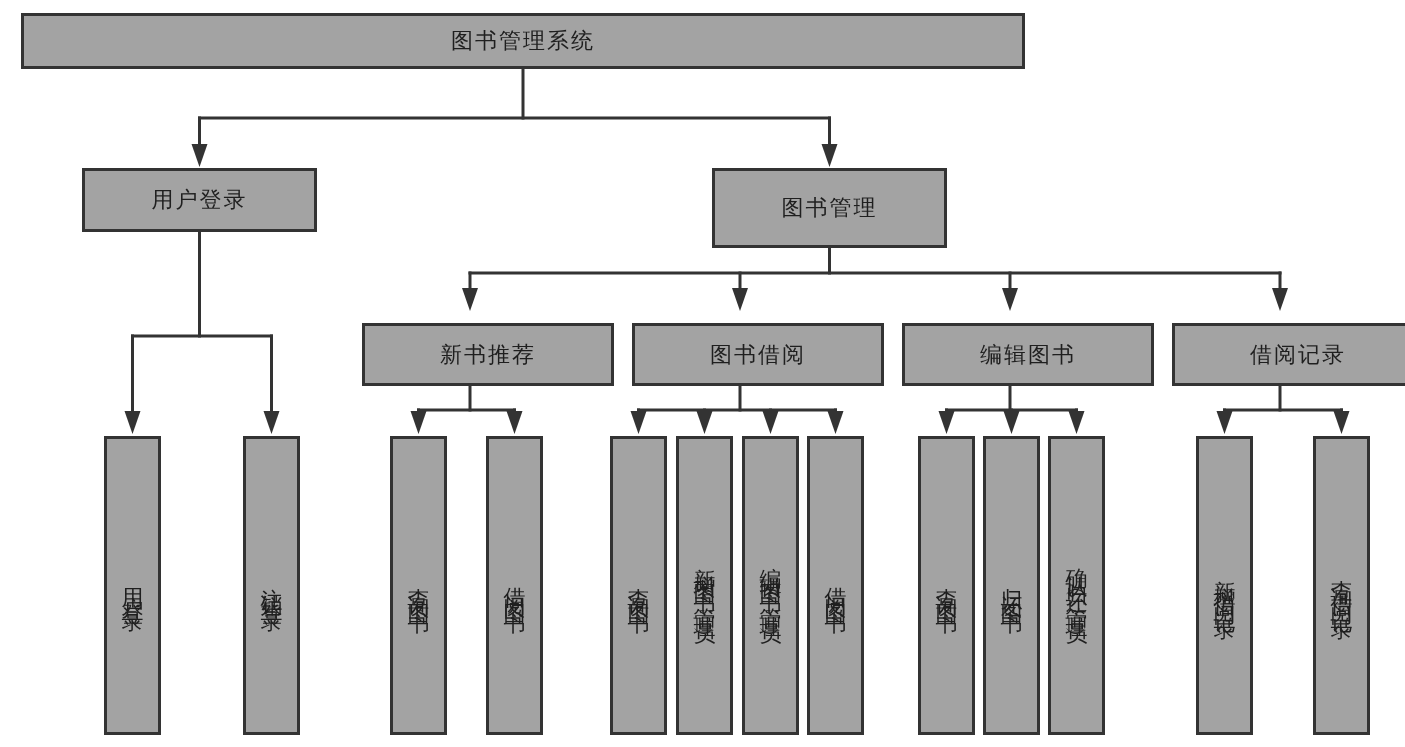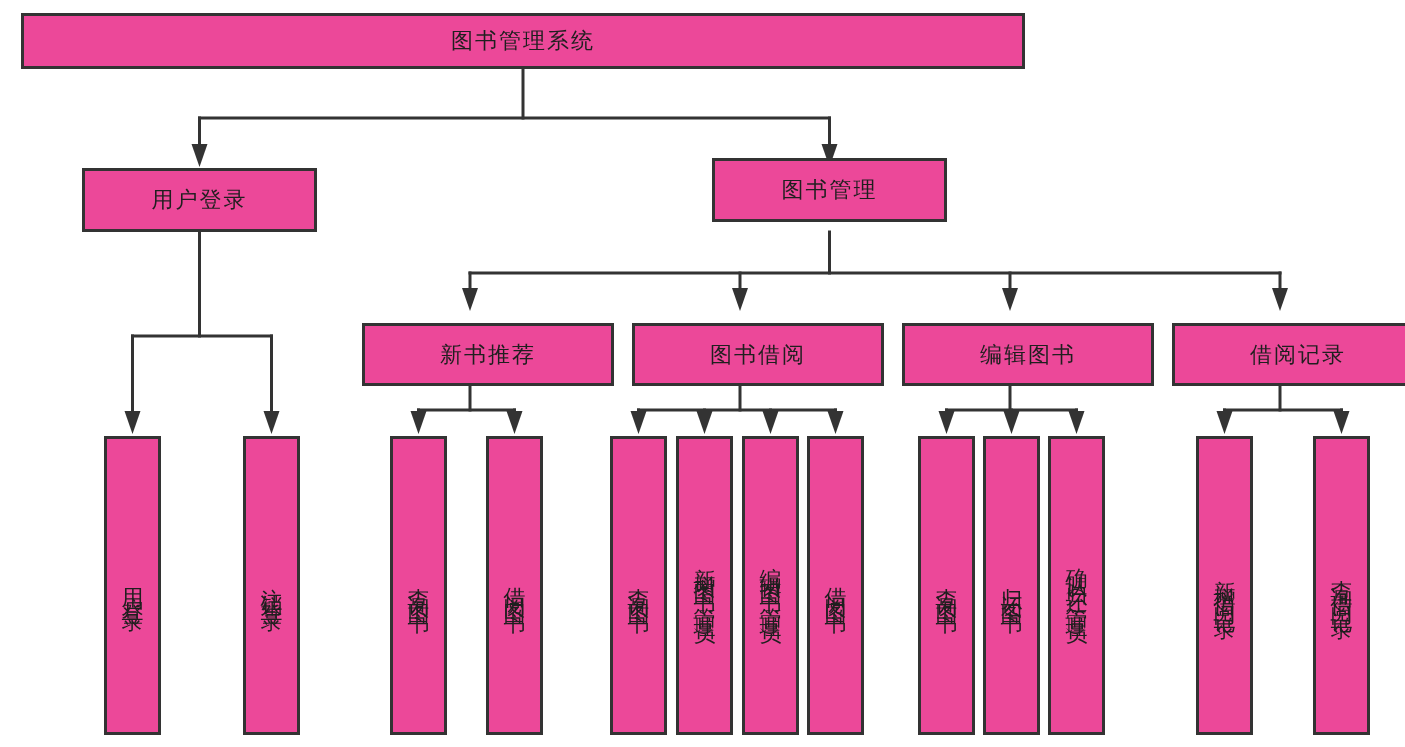--- a/index.html
+++ b/index.html
@@ -13,21 +13,21 @@
   }
   .connector-layer {
     position: absolute;
     left: 0; top: 0;
     width: 1405px; height: 747px;
   }
   .node {
     position: absolute;
     box-sizing: border-box;
     border: 3px solid #333333;
-    background: #ec4899;
+    background: #a3a3a3;
     display: flex;
     align-items: center;
     justify-content: center;
     color: #1f1f1f;
   }
   .h-node {
     font-size: 22px;
     letter-spacing: 2px;
     white-space: nowrap;
   }
@@ -37,21 +37,21 @@
     font-size: 22px;
     letter-spacing: 8px;
     top: 436px;
     width: 57px;
     height: 299px;
   }
   
   .root  { left: 21px;  top: 13px;  width: 1004px; height: 56px; }
   
   .l2-a  { left: 82px;  top: 168px; width: 235px; height: 64px; }
-  .l2-b  { left: 712px; top: 158px; width: 235px; height: 64px; }
+  .l2-b  { left: 712px; top: 168px; width: 235px; height: 80px; }
   
   .l3    { top: 323px; width: 252px; height: 63px; }
   .l3-a  { left: 362px; }
   .l3-b  { left: 632px; }
   .l3-c  { left: 902px; }
   .l3-d  { left: 1172px; }
   
   .lf-1  { left: 104px; }
   .lf-2  { left: 243px; }
   .lf-3  { left: 390px; }

